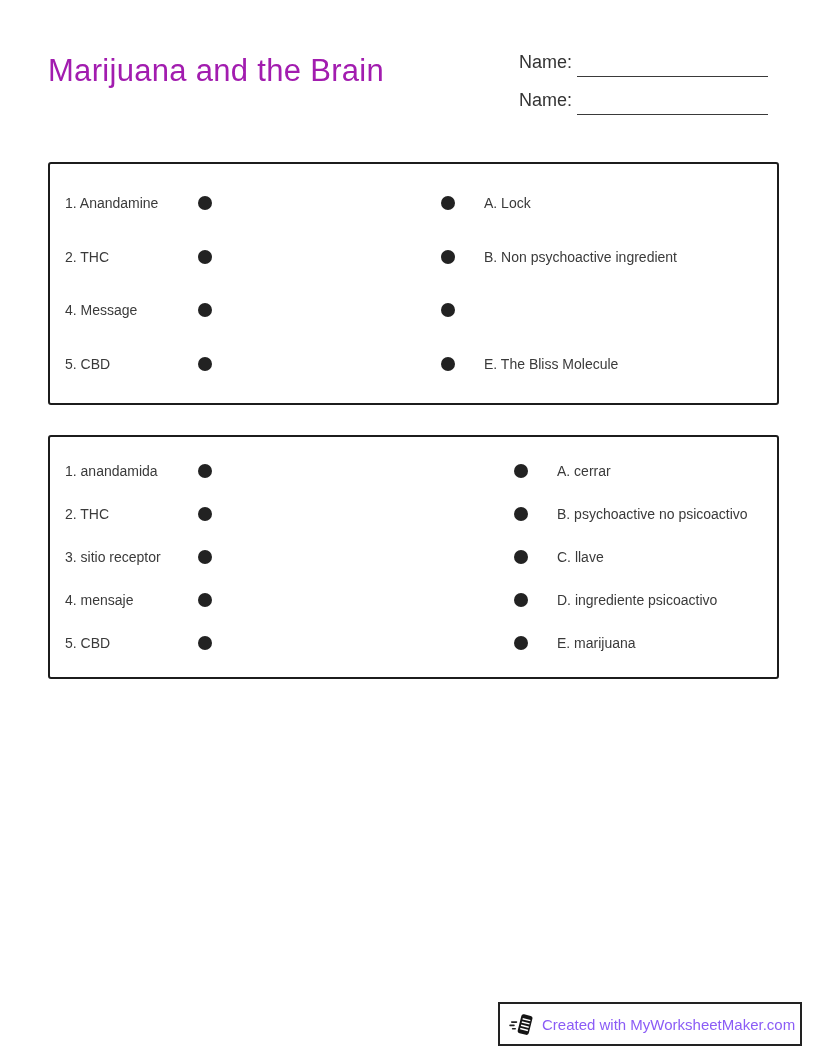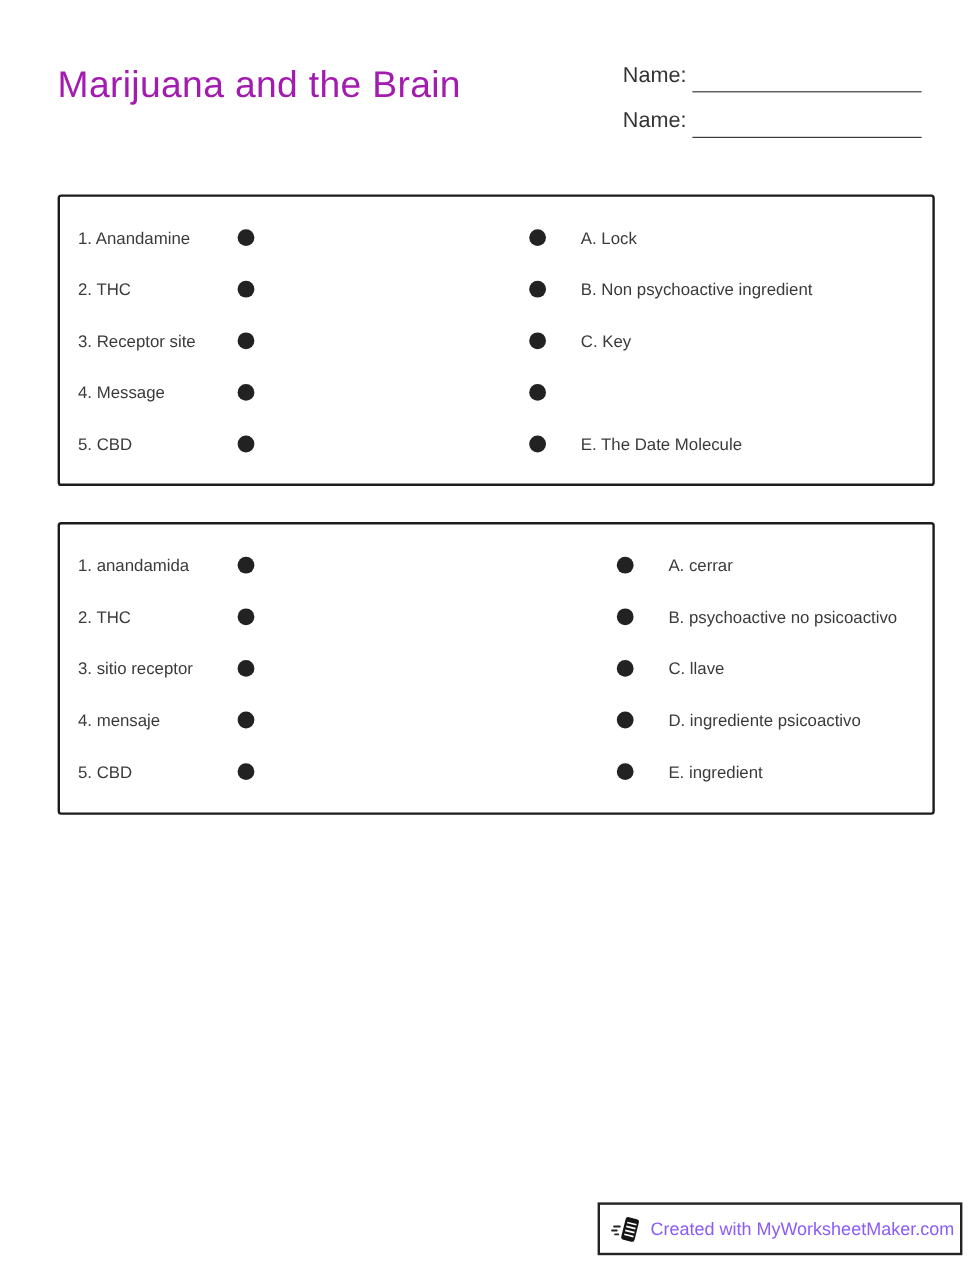--- a/index.html
+++ b/index.html
@@ -92,35 +92,29 @@
         <span class="dot rdot"></span>
         <span class="rlabel">A. Lock</span>
       </div>
       <div class="row">
         <span class="llabel">2. THC</span>
         <span class="dot ldot"></span>
         <span class="dot rdot"></span>
         <span class="rlabel">B. Non psychoactive ingredient</span>
       </div>
       <div class="row">
-        <span class="llabel">3. Receptor site</span>
-        <span class="dot ldot"></span>
-        <span class="dot rdot"></span>
-        <span class="rlabel">C. Key</span>
-      </div>
-      <div class="row">
         <span class="llabel">4. Message</span>
         <span class="dot ldot"></span>
         <span class="dot rdot"></span>
       </div>
       <div class="row">
         <span class="llabel">5. CBD</span>
         <span class="dot ldot"></span>
         <span class="dot rdot"></span>
-        <span class="rlabel">E. The Date Molecule</span>
+        <span class="rlabel">E. The Bliss Molecule</span>
       </div>
     </div>
 </div>
 
 <div class="match-box box-1">
   <div class="rows">
       <div class="row">
         <span class="llabel">1. anandamida</span>
         <span class="dot ldot"></span>
         <span class="dot rdot"></span>
@@ -141,21 +135,21 @@
       <div class="row">
         <span class="llabel">4. mensaje</span>
         <span class="dot ldot"></span>
         <span class="dot rdot"></span>
         <span class="rlabel">D. ingrediente psicoactivo</span>
       </div>
       <div class="row">
         <span class="llabel">5. CBD</span>
         <span class="dot ldot"></span>
         <span class="dot rdot"></span>
-        <span class="rlabel">E. ingredient</span>
+        <span class="rlabel">E. marijuana</span>
       </div>
     </div>
 </div>
 
 <div class="credit-box">
   <svg class="credit-logo" width="27" height="27" viewBox="0 0 32 32" aria-hidden="true">
     <rect x="3.5" y="12.2" width="7.5" height="1.9" rx="0.95" fill="#222"></rect>
     <rect x="1.5" y="16.1" width="6.5" height="1.9" rx="0.95" fill="#222"></rect>
     <rect x="4.5" y="20.0" width="5.0" height="1.9" rx="0.95" fill="#222"></rect>
     <g transform="rotate(14 20 16)">

